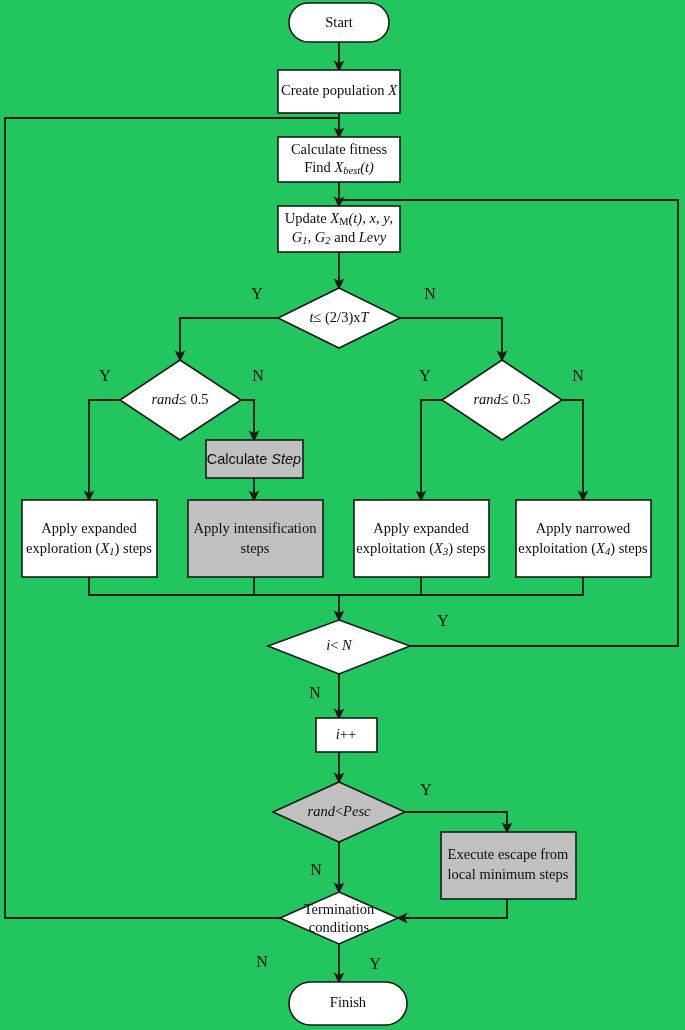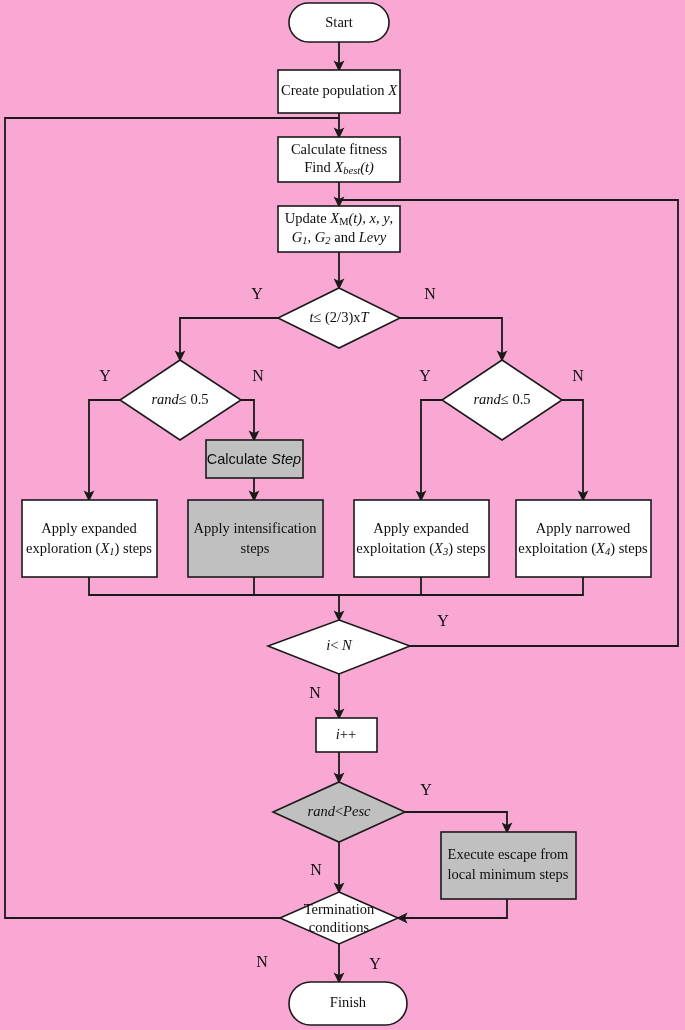--- a/index.html
+++ b/index.html
@@ -4,21 +4,21 @@
 <style>
   html, body {
     margin: 0;
     padding: 0;
     background: #ffffff;
   }
   #flow-root {
     position: relative;
     width: 685px;
     height: 1030px;
-    background: #f9a8d4;
+    background: #22c55e;
     font-family: "Liberation Serif", "DejaVu Serif", serif;
     overflow: hidden;
   }
   svg#flow-svg {
     display: block;
     width: 685px;
     height: 1030px;
   }
   .shape-stroke {
     stroke: #1a1a1a;

